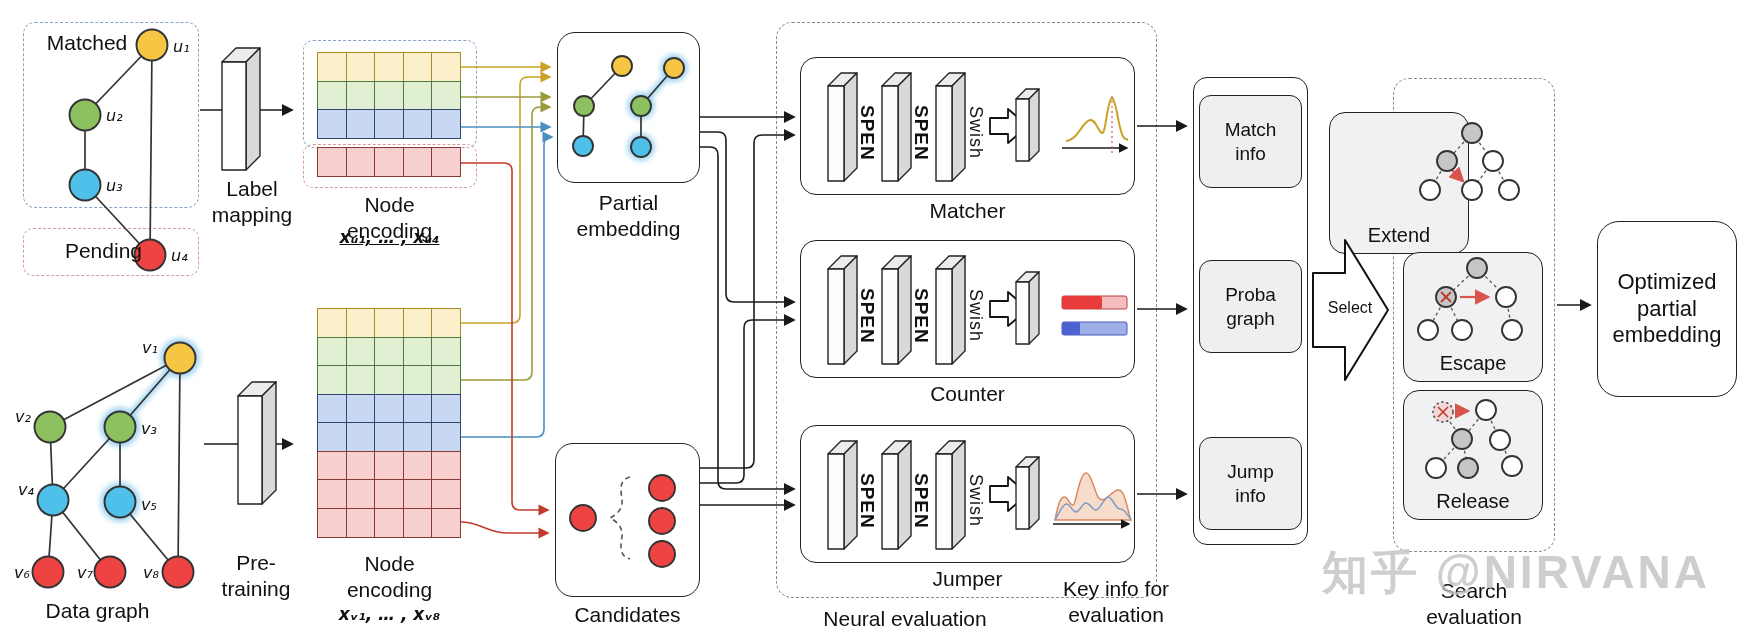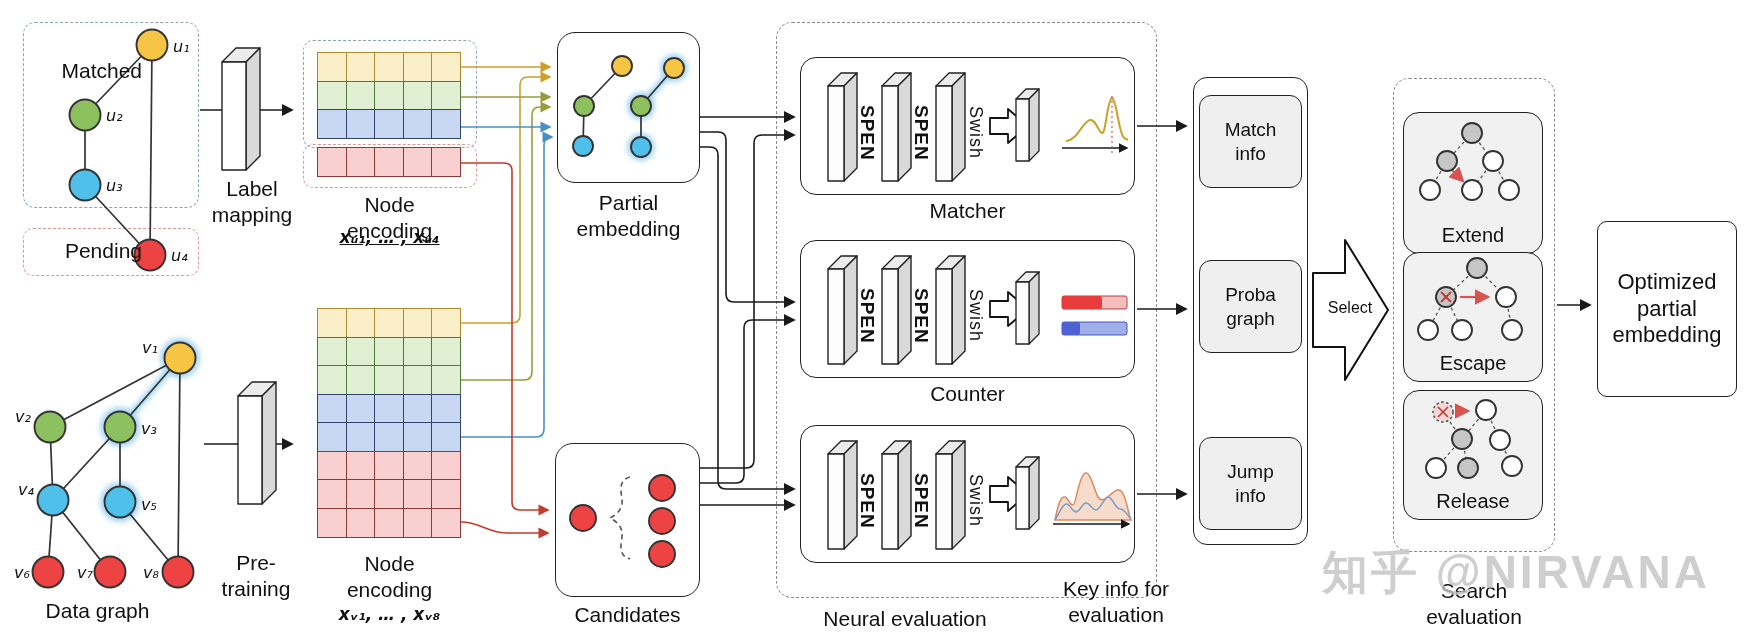--- a/index.html
+++ b/index.html
@@ -151,31 +151,31 @@
     <span style="width:70px;">Match info</span>
   </div>
   <div class="gitem" style="left:1199px;top:260px;width:103px;height:93px;">
     <span style="width:70px;">Proba graph</span>
   </div>
   <div class="gitem" style="left:1199px;top:437px;width:103px;height:93px;">
     <span style="width:70px;">Jump info</span>
   </div>
 
   <div class="dbox gray" style="left:1393px;top:78px;width:162px;height:474px;"></div>
-  <div class="card" style="left:1403px;top:112px;width:140px;height:142px;">
+  <div class="card" style="left:1329px;top:112px;width:140px;height:142px;">
     <div class="cardlbl">Extend</div>
   </div>
   <div class="card" style="left:1403px;top:252px;width:140px;height:130px;">
     <div class="cardlbl">Escape</div>
   </div>
   <div class="card" style="left:1403px;top:390px;width:140px;height:130px;">
     <div class="cardlbl">Release</div>
   </div>
 
-  <div class="rbox" style="left:1597px;top:221px;width:140px;height:176px;border-radius:10px;display:flex;align-items:center;justify-content:center;">
+  <div class="rbox" style="left:1597px;top:221px;width:140px;height:176px;border-radius:22px;display:flex;align-items:center;justify-content:center;">
     <div class="lbl" style="position:static;width:120px;font-size:22px;">Optimized partial embedding</div>
   </div>
 
   <svg id="gfx" width="1756" height="642" viewBox="0 0 1756 642">
     <defs>
       <marker id="mb" viewBox="0 0 10 10" refX="8.5" refY="5" markerWidth="7.5" markerHeight="7.5" orient="auto-start-reverse">
           <path d="M0,0L10,5L0,10z" fill="#1a1a1a"></path>
         </marker>
       <marker id="mbs" viewBox="0 0 10 10" refX="8.5" refY="5" markerWidth="6" markerHeight="6" orient="auto-start-reverse">
           <path d="M0,0L10,5L0,10z" fill="#1a1a1a"></path>
@@ -414,21 +414,21 @@
       <circle class="gn" cx="1462" cy="439" r="10" fill="#c6c6c6"></circle>
       <circle class="gn" cx="1500" cy="440" r="10" fill="#ffffff"></circle>
       <circle class="gn" cx="1436" cy="468" r="10" fill="#ffffff"></circle>
       <circle class="gn" cx="1468" cy="468" r="10" fill="#c6c6c6"></circle>
       <circle class="gn" cx="1512" cy="466" r="10" fill="#ffffff"></circle>
     </g>
 
     <path class="blk" d="M1557,305 H1590" marker-end="url(#mb)"></path>
   </svg>
 
-  <div class="lbl" style="left:32px;top:30px;width:110px;text-align:right;margin-top:28px;">Matched</div>
+  <div class="lbl" style="left:32px;top:30px;width:110px;text-align:center;">Matched</div>
   <div class="lbl" style="left:32px;top:238px;width:110px;text-align:right;">Pending</div>
   <div class="lbl" style="left:15px;top:598px;width:165px;">Data graph</div>
   <div class="lbl" style="left:198px;top:176px;width:108px;text-align:center;">Label mapping</div>
   <div class="lbl" style="left:203px;top:550px;width:106px;">Pre-training</div>
   <div class="lbl" style="left:322px;top:192px;width:135px;">Node encoding</div>
   <div class="formula" style="left:317px;top:227px;width:145px;text-decoration:underline;">xᵤ₁, … , xᵤ₄</div>
   <div class="lbl" style="left:322px;top:551px;width:135px;">Node encoding</div>
   <div class="formula" style="left:317px;top:604px;width:145px;">xᵥ₁, … , xᵥ₈</div>
   <div class="lbl" style="left:557px;top:190px;width:143px;">Partial embedding</div>
   <div class="lbl" style="left:555px;top:602px;width:145px;">Candidates</div>
@@ -438,19 +438,20 @@
   <div class="vlbl light" style="left:964px;top:81px;width:22px;height:104px;">Swish</div>
   <div class="vlbl" style="left:856px;top:264px;width:22px;height:104px;">SPEN</div>
   <div class="vlbl" style="left:910px;top:264px;width:22px;height:104px;">SPEN</div>
   <div class="vlbl light" style="left:964px;top:264px;width:22px;height:104px;">Swish</div>
   <div class="vlbl" style="left:856px;top:449px;width:22px;height:104px;">SPEN</div>
   <div class="vlbl" style="left:910px;top:449px;width:22px;height:104px;">SPEN</div>
   <div class="vlbl light" style="left:964px;top:449px;width:22px;height:104px;">Swish</div>
 
   <div class="lbl" style="left:800px;top:198px;width:335px;">Matcher</div>
   <div class="lbl" style="left:800px;top:381px;width:335px;">Counter</div>
+  <div class="lbl" style="left:800px;top:566px;width:335px;">Jumper</div>
   <div class="lbl" style="left:775px;top:606px;width:260px;">Neural evaluation</div>
   <div class="lbl" style="left:1040px;top:576px;width:152px;">Key info for evaluation</div>
   <div class="lbl" style="left:1310px;top:298px;width:80px;font-size:16px;">Select</div>
   <div class="lbl" style="left:1408px;top:578px;width:132px;">Search evaluation</div>
 
   <div id="watermark">知乎 @NIRVANA</div>
 </div>
 
 </body></html>

